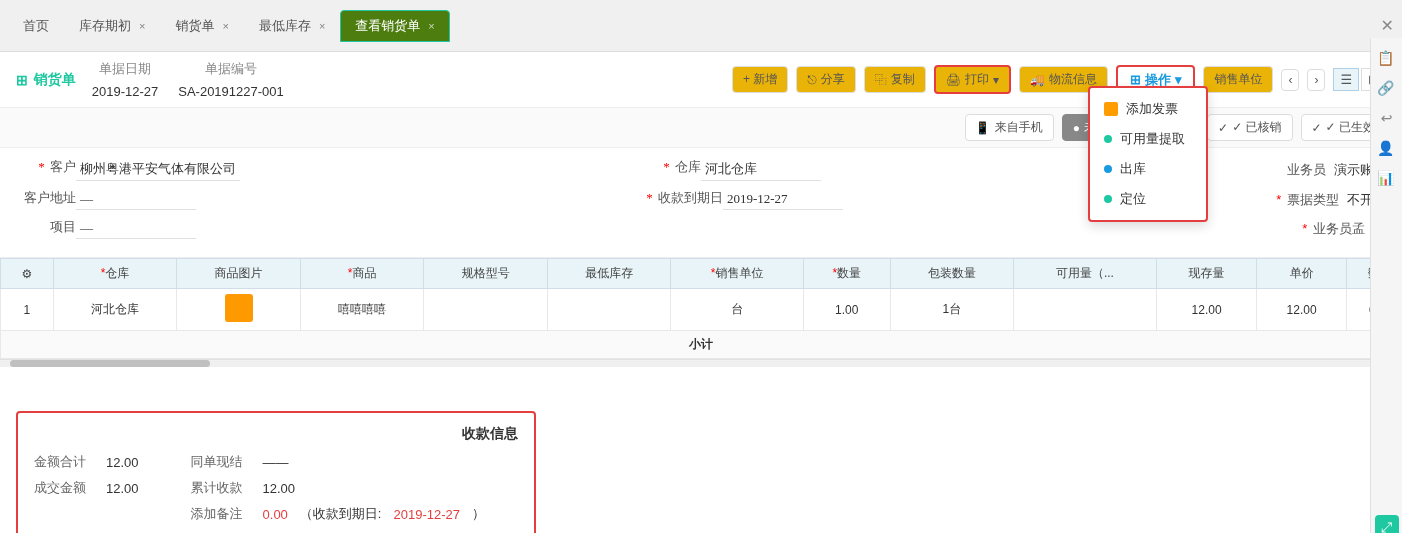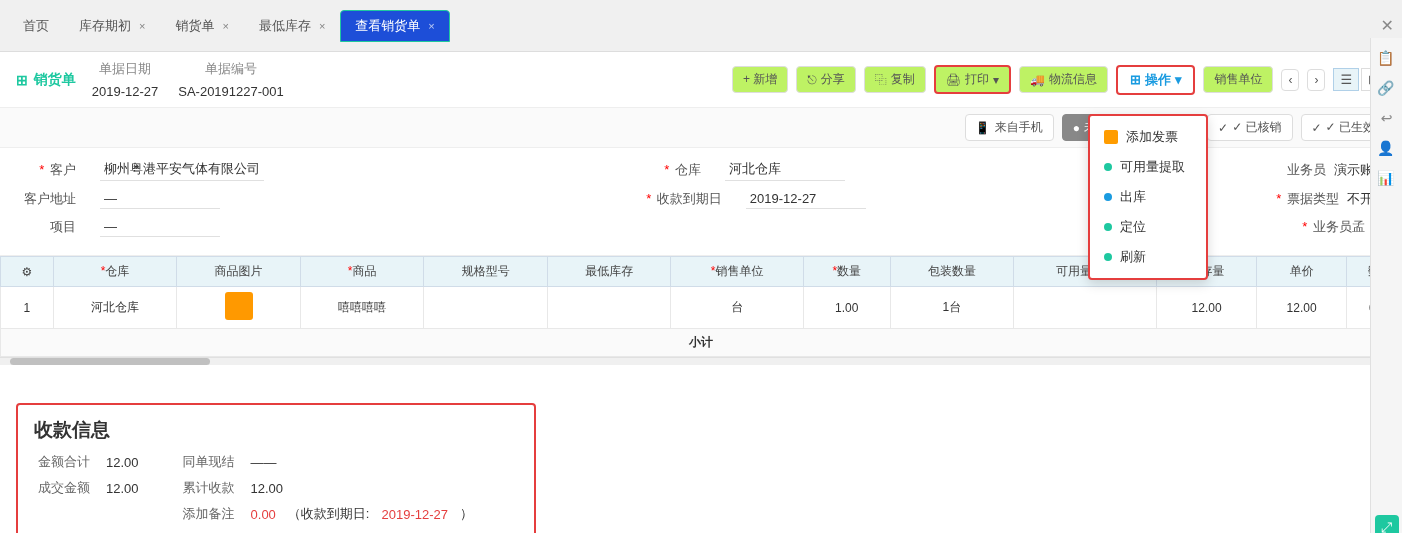--- a/index.html
+++ b/index.html
@@ -44,21 +44,21 @@
     .doc-meta-label { color: #888; }
     .doc-meta-value { color: #333; }
 
     
     .toolbar-right {
       margin-left: auto; display: flex; align-items: center; gap: 8px;
     }
     .btn-tool {
       display: flex; align-items: center; gap: 4px;
       padding: 4px 10px; border: 1px solid #ddd; border-radius: 4px;
-      background: #bef264; cursor: pointer; font-size: 12px; color: #555;
+      background: #eab308; cursor: pointer; font-size: 12px; color: #555;
     }
     .btn-operation {
       background: #fff; border: 2px solid #e53e3e; color: #1a9be0;
       font-weight: bold; padding: 4px 12px; border-radius: 4px; cursor: pointer;
       display: flex; align-items: center; gap: 4px; font-size: 13px;
     }
     .btn-status-sold { background: #fff; border: 1px solid #1ec8a0; color: #1ec8a0; border-radius: 4px; padding: 3px 8px; font-size: 12px; }
     .btn-status-effect { background: #fff; border: 1px solid #1ec8a0; color: #1ec8a0; border-radius: 4px; padding: 3px 8px; font-size: 12px; }
     .btn-nav { background: #fff; border: 1px solid #ddd; border-radius: 4px; padding: 3px 6px; cursor: pointer; font-size: 12px; color: #555; }
 
@@ -78,22 +78,23 @@
 
     
     .form-section {
       padding: 10px 16px; border-bottom: 1px solid #eee;
     }
     .form-row {
       display: flex; align-items: center; gap: 0;
       margin-bottom: 8px;
     }
     .form-group {
-      display: flex; align-items: center; gap: 24px;
+      display: flex; align-items: flex-start; gap: 0;
       flex: 1;
+      font-family: Liberation Serif, serif;
     }
     .form-label {
       color: #555; white-space: nowrap; min-width: 60px; text-align: right;
     }
     .form-label.required::before { content: '*'; color: red; margin-right: 2px; }
     .form-value {
       color: #333; min-width: 120px;
       border-bottom: 1px solid #e0e0e0; padding: 2px 4px;
     }
     .form-value-plain { color: #333; }
@@ -122,35 +123,35 @@
     .subtotal-row td { background: #f5f5f5; font-weight: bold; }
     .gear-cell { background: #e8f4f8 !important; }
     .product-img { width: 28px; height: 28px; background: #ff9900; border-radius: 3px; display: inline-block; }
 
     
     .bottom-info {
       border: 2px solid #e53e3e; margin: 10px 16px;
       border-radius: 4px; padding: 12px 16px;
       background: #fff; max-width: 520px;
     }
-    .bottom-info-title { font-weight: bold; font-size: 19px; margin-bottom: 10px; }
-    .info-rows { display: flex; gap: 40px; text-align: center; }
+    .bottom-info-title { font-weight: bold; font-size: 14px; margin-bottom: 10px; text-align: right; }
+    .info-rows { display: flex; gap: 52px; }
     .info-col { display: flex; flex-direction: column; gap: 8px; }
     .info-row { display: flex; align-items: center; gap: 12px; }
     .info-label { color: #666; min-width: 60px; }
     .info-value { color: #333; }
     .info-value.red { color: #e53e3e; }
     .info-value.date { color: #e53e3e; }
 
     
     .dropdown-popup {
       position: absolute; top: 86px; right: 194px;
       background: #fff; border: 2px solid #e53e3e;
       border-radius: 4px; box-shadow: 0 4px 12px rgba(0,0,0,0.15);
-      z-index: 100; min-width: 120px; padding: 6px 0; margin-top: 28px;
+      z-index: 100; min-width: 120px; padding: 6px 0;
     }
     .dropdown-item {
       display: flex; align-items: center; gap: 8px;
       padding: 6px 14px; cursor: pointer; font-size: 13px; color: #333;
     }
     .dot { width: 8px; height: 8px; border-radius: 50%; display: inline-block; }
     .dot-blue { background: #1a9be0; }
     .dot-teal { background: #1ec8a0; }
 
     
@@ -199,21 +200,21 @@
       <span class="tab-close">×</span>
     </div>
     <div class="tab-item">
       <span>销货单</span>
       <span class="tab-close">×</span>
     </div>
     <div class="tab-item">
       <span>最低库存</span>
       <span class="tab-close">×</span>
     </div>
-    <div class="tab-item active" style="background:#1d4ed8; color:#fff;">
+    <div class="tab-item active" style="background:#4d7c0f; color:#fff;">
       <span>查看销货单</span>
       <span class="tab-close">×</span>
     </div>
     <span class="tab-bar-close">✕</span>
   </div>
 
   <div class="main-content">
 
     <div class="doc-header">
       <div class="doc-title">
@@ -425,24 +426,20 @@
       <span>可用量提取</span>
     </div>
     <div class="dropdown-item">
       <span class="dot dot-blue"></span>
       <span>出库</span>
     </div>
     <div class="dropdown-item">
       <span class="dot dot-teal"></span>
       <span>定位</span>
     </div>
-    <div class="dropdown-item">
-      <span class="dot dot-teal"></span>
-      <span>刷新</span>
-    </div>
   </div>
 
   <div class="right-sidebar">
     <div class="sidebar-icon">📋</div>
     <div class="sidebar-icon">🔗</div>
     <div class="sidebar-icon">↩</div>
     <div class="sidebar-icon">👤</div>
     <div class="sidebar-icon">📊</div>
     <div class="sidebar-icon active" style="background:#1ec8a0; color:#fff; margin-top:auto; margin-bottom:8px;">⤢</div>
   </div>

